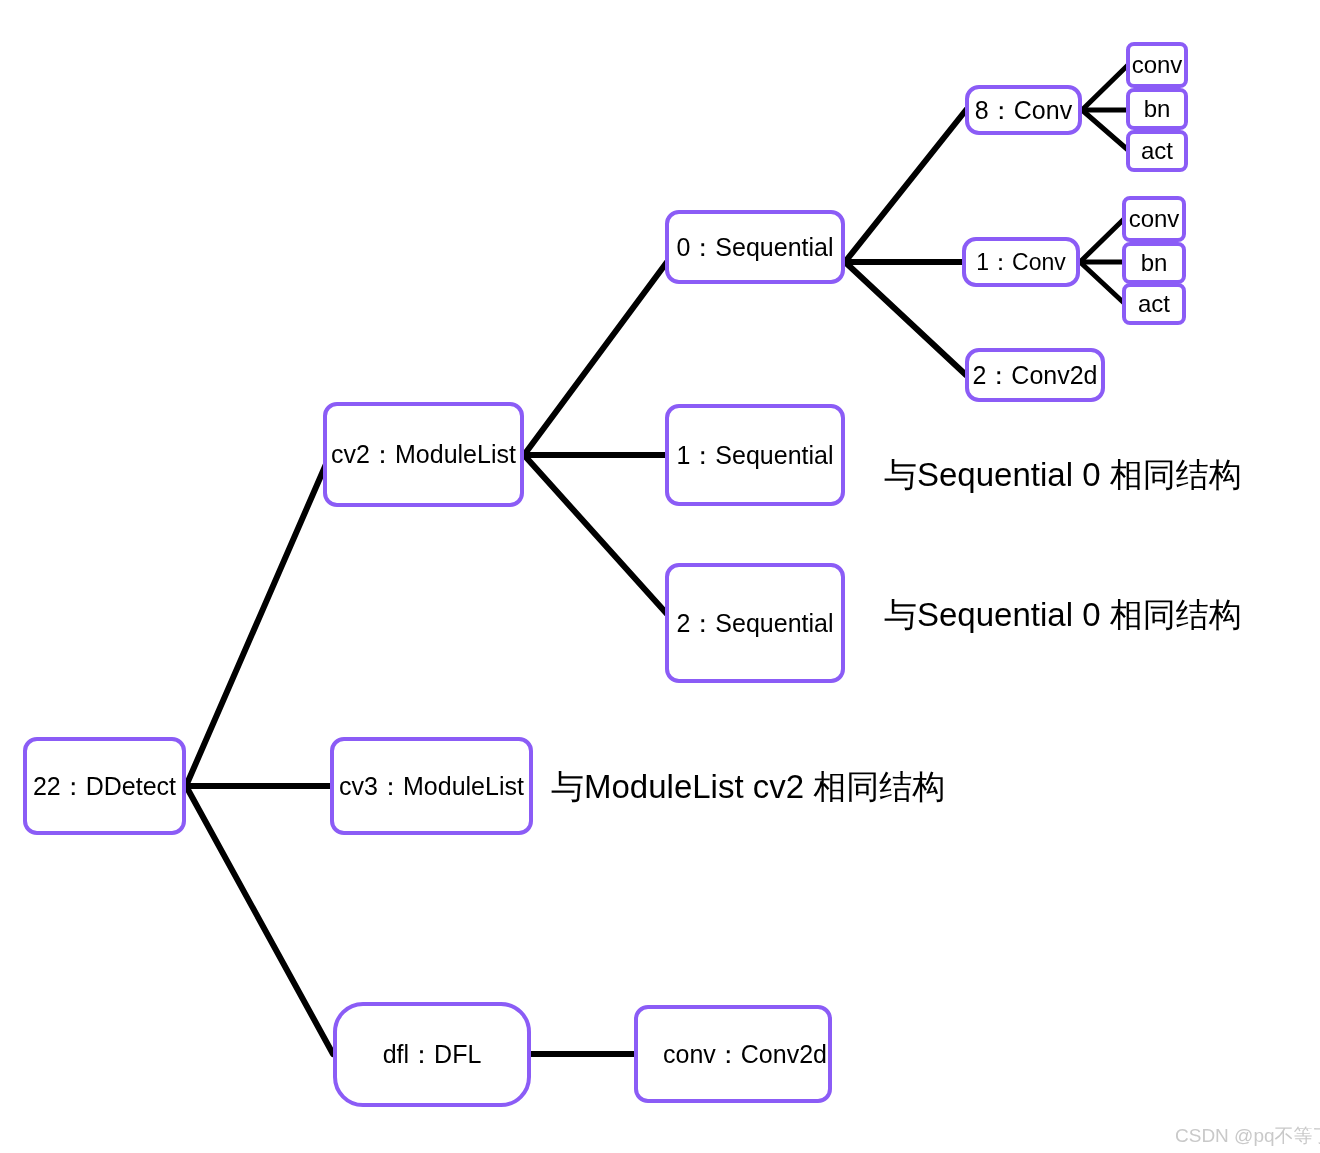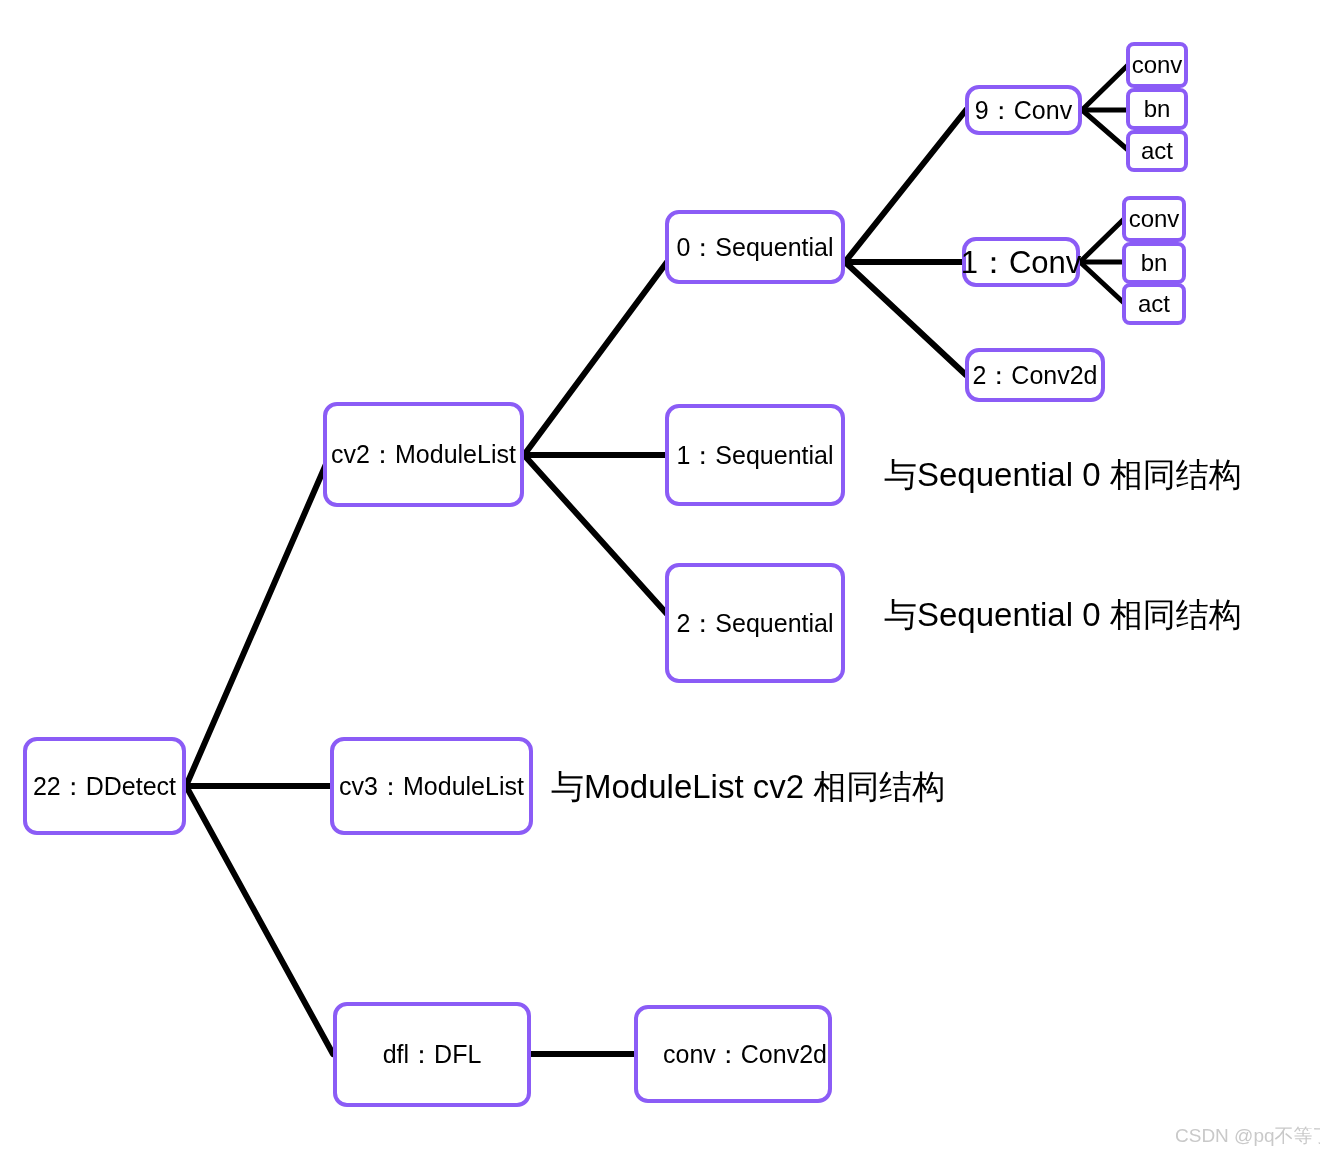--- a/index.html
+++ b/index.html
@@ -92,45 +92,45 @@
   </div>
 
   <div class="node" style="left:323px; top:402px; width:201px; height:105px; font-size:25px;">
     <span class="node-label">cv2：ModuleList</span>
   </div>
 
   <div class="node" style="left:330px; top:737px; width:203px; height:98px; font-size:25px;">
     <span class="node-label">cv3：ModuleList</span>
   </div>
 
-  <div class="node" style="left:333px; top:1002px; width:198px; height:105px; font-size:25px;">
+  <div class="node" style="left:333px; top:1002px; width:198px; height:105px; font-size:25px;border-radius:30px;">
     <span class="node-label">dfl：DFL</span>
   </div>
 
   <div class="node" style="left:634px; top:1005px; width:198px; height:98px; font-size:25px;padding-left:24px;">
     <span class="node-label">conv：Conv2d</span>
   </div>
 
   <div class="node" style="left:665px; top:210px; width:180px; height:74px; font-size:25px;">
     <span class="node-label">0：Sequential</span>
   </div>
 
   <div class="node" style="left:665px; top:404px; width:180px; height:102px; font-size:25px;">
     <span class="node-label">1：Sequential</span>
   </div>
 
   <div class="node" style="left:665px; top:563px; width:180px; height:120px; font-size:25px;">
     <span class="node-label">2：Sequential</span>
   </div>
 
   <div class="node" style="left:965px; top:85px; width:117px; height:50px; font-size:25px;">
-    <span class="node-label">9：Conv</span>
+    <span class="node-label">8：Conv</span>
   </div>
 
-  <div class="node" style="left:962px; top:237px; width:118px; height:50px; font-size:31px;">
+  <div class="node" style="left:962px; top:237px; width:118px; height:50px; font-size:23px;">
     <span class="node-label">1：Conv</span>
   </div>
 
   <div class="node" style="left:965px; top:348px; width:140px; height:54px; font-size:25px;">
     <span class="node-label">2：Conv2d</span>
   </div>
 
   <div class="node" style="left:1126px; top:42px; width:62px; height:46px; font-size:24px; border-width:4px; border-radius:8px;">
     <span class="node-label">conv</span>
   </div>

